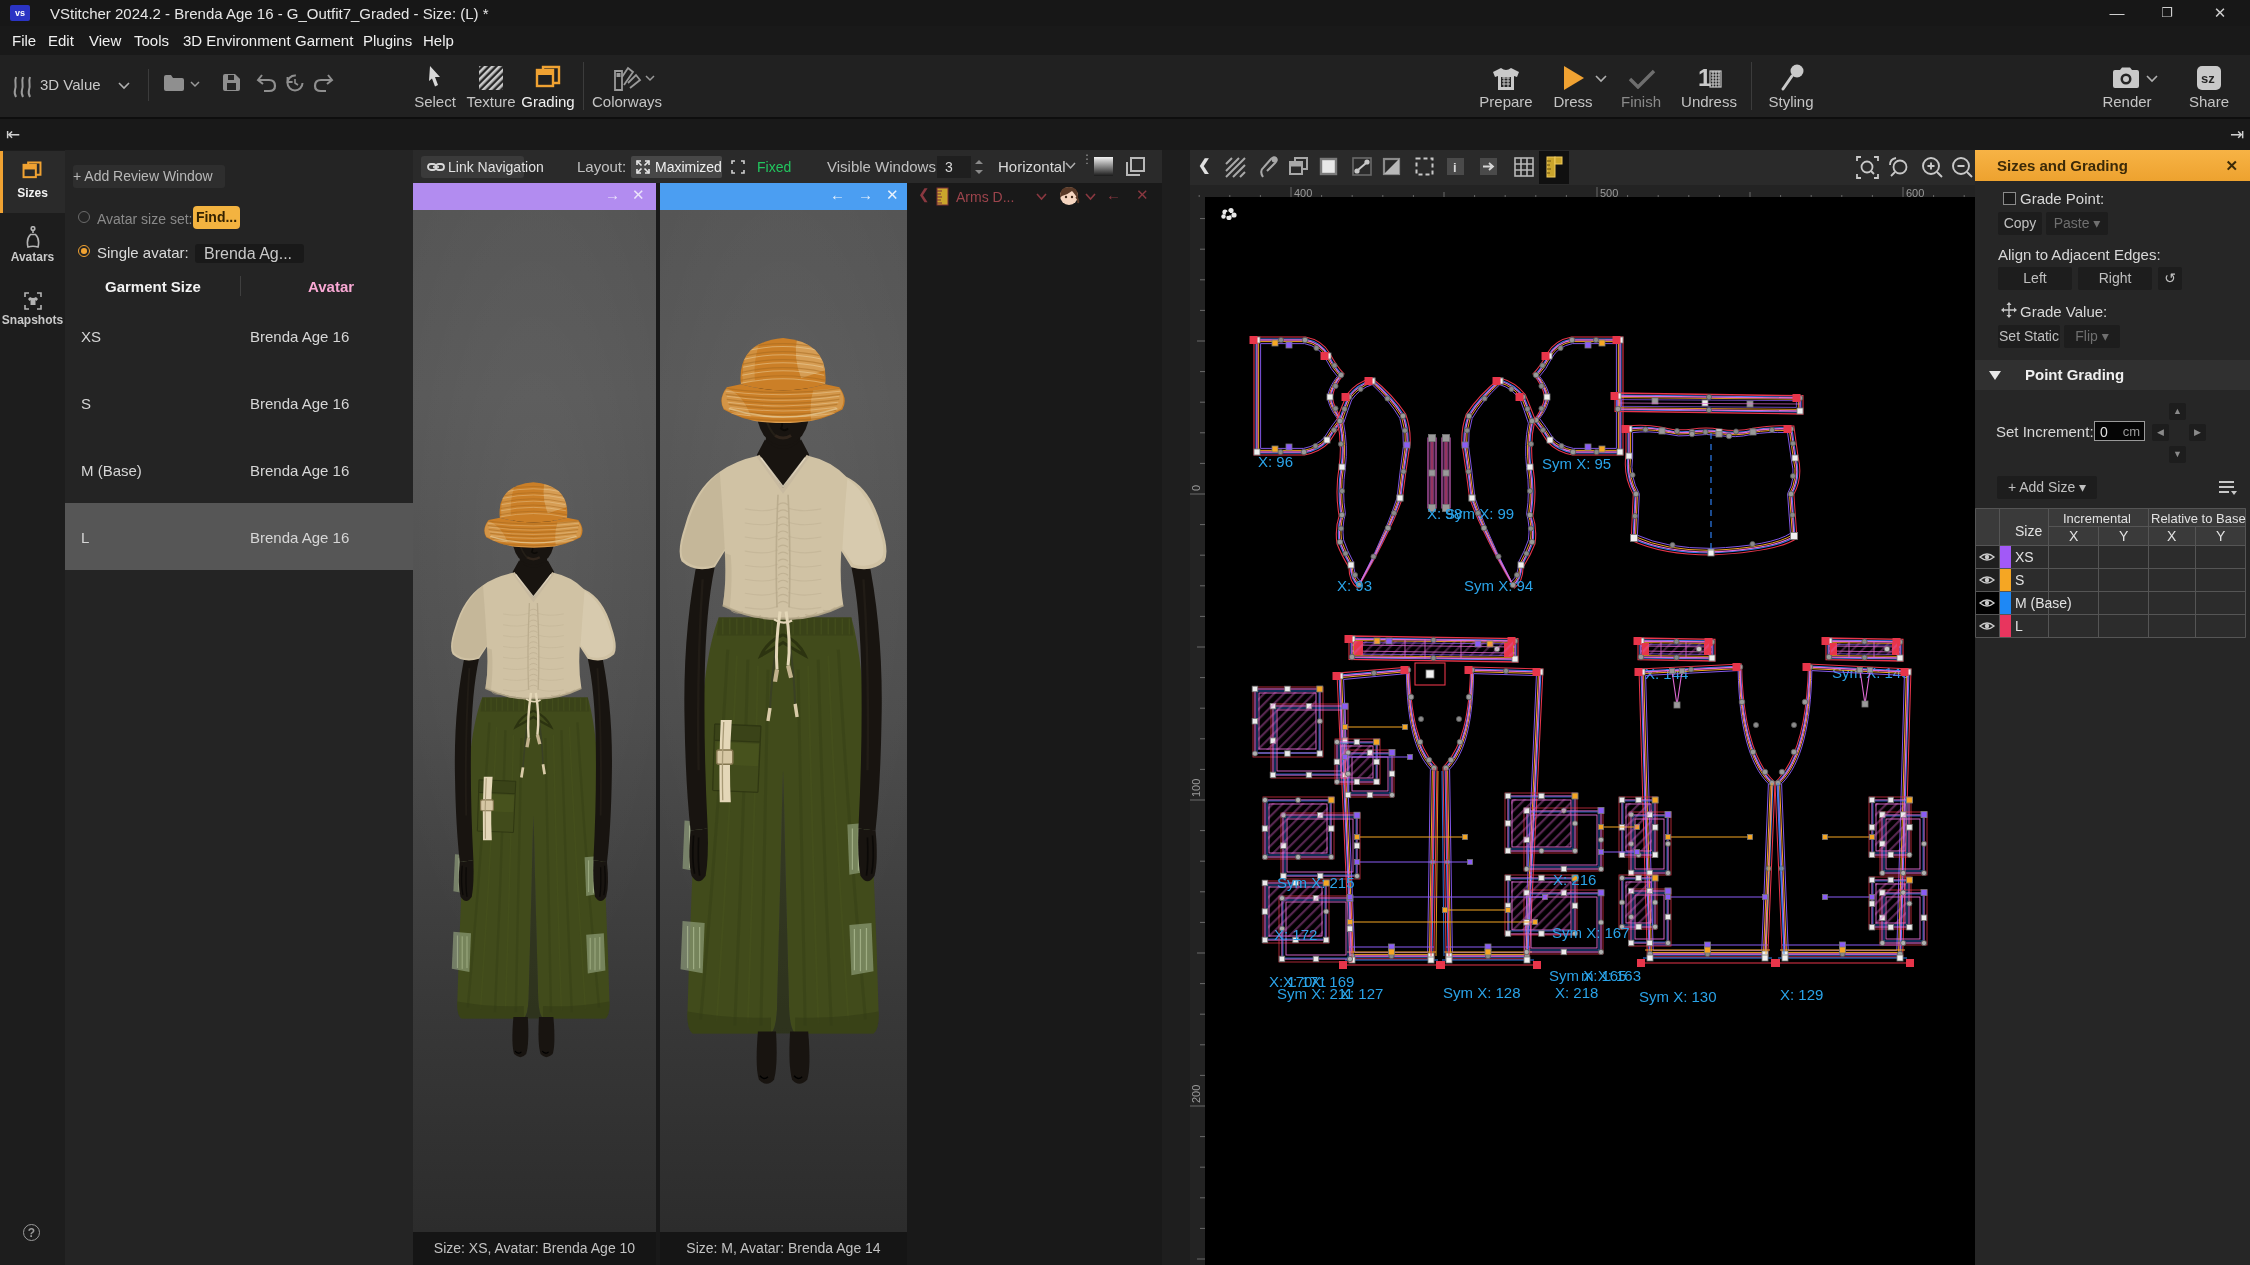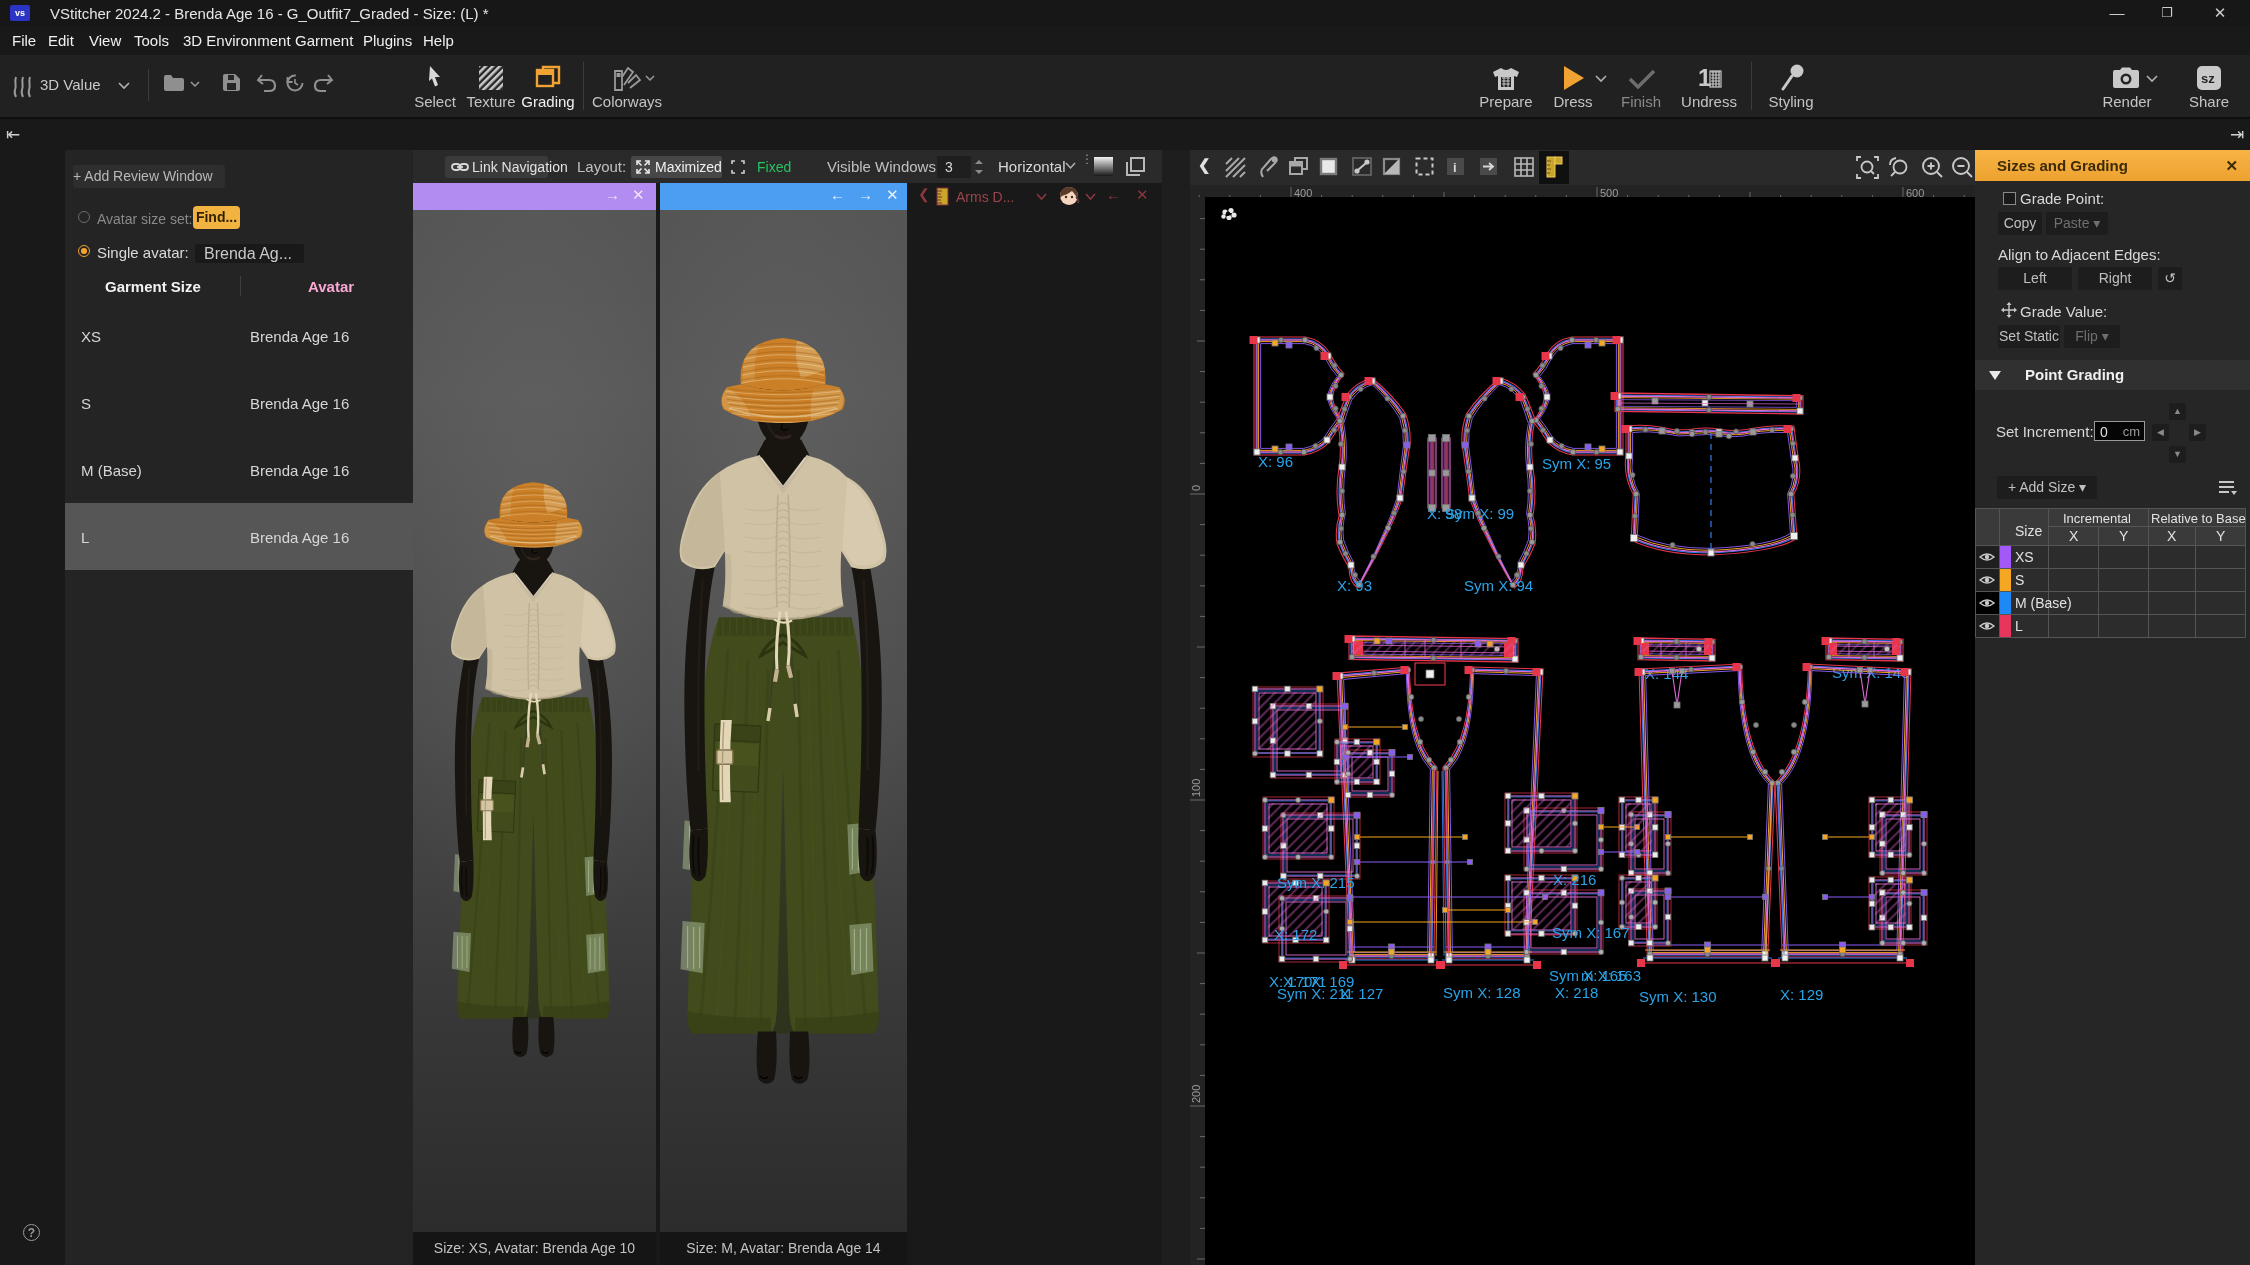--- a/index.html
+++ b/index.html
@@ -199,20 +199,43 @@
     <svg class="abs" style="left:2196px; top:10px;" width="26" height="26" viewBox="0 0 26 26">
         <rect x="1" y="1" width="24" height="24" rx="5" fill="#c9c9c9"></rect>
         <text x="5" y="18" font-size="13" font-weight="bold" fill="#252525" font-family="Liberation Sans">sz</text>
       </svg>
     <div class="tbtn" style="left:2179px; top:38px; width:60px;">Share</div>
   </div>
 
   <div class="abs" style="left:6px; top:124px; color:#cfcfcf; font-size:17px;">⇤</div>
   <div class="abs" style="left:2230px; top:124px; color:#cfcfcf; font-size:17px;">⇥</div>
 
+  <div id="leftrail">
+    <div class="abs" style="left:0; top:1px; width:65px; height:62px; background:#2a2a2a; border-left:3px solid #f0a232;"></div>
+    <svg class="abs" style="left:22px; top:11px;" width="20" height="20" viewBox="0 0 26 26">
+        <rect x="2" y="5" width="16" height="16" fill="none" stroke="#f0a232" stroke-width="2.6"></rect>
+        <path d="M8 5 L8 2 L24 2 L24 18 L18 18" fill="none" stroke="#f0a232" stroke-width="2.6"></path>
+        <rect x="2" y="5" width="16" height="6" fill="#f0a232"></rect>
+      </svg>
+    <div class="railitem" style="top:36px; color:#f2f2f2;">Sizes</div>
+    <svg class="abs" style="left:25px; top:76px;" width="16" height="22" viewBox="0 0 16 22">
+        <g stroke="#b4b4b4" stroke-width="1.6" fill="none">
+          <circle cx="8" cy="2.5" r="1.8"></circle>
+          <path d="M8 4.5 L8 7 M3 21 Q1 13 5.5 8.5 L10.5 8.5 Q15 13 13 21 Q8 19.5 3 21 Z"></path>
+        </g>
+      </svg>
+    <div class="railitem" style="top:100px;">Avatars</div>
+    <svg class="abs" style="left:24px; top:142px;" width="18" height="18" viewBox="0 0 18 18">
+        <g stroke="#b4b4b4" stroke-width="1.6" fill="none">
+          <path d="M1 5 L1 1 L5 1 M13 1 L17 1 L17 5 M17 13 L17 17 L13 17 M5 17 L1 17 L1 13"></path>
+        </g>
+        <path d="M6 5 L4 7 L5.5 9 L6.5 8 L6.5 13 L11.5 13 L11.5 8 L12.5 9 L14 7 L12 5 Q9 7 6 5 Z" fill="#b4b4b4"></path>
+      </svg>
+    <div class="railitem" style="top:163px;">Snapshots</div>
+  </div>
 
   <div id="leftpanel">
     <div id="addreview">+ Add Review Window</div>
     <div class="radio" style="left:13px; top:61px;"></div>
     <div class="abs" style="left:32px; top:61px; font-size:14px; color:#8a8a8a; white-space:nowrap;">Avatar size set:</div>
     <div id="findbtn">Find...</div>
     <div class="radio sel" style="left:13px; top:95px;"></div>
     <div class="abs" style="left:32px; top:94px; font-size:15px; color:#dadada;">Single avatar:</div>
     <div id="brendadd">Brenda Ag...</div>
     <div class="abs" style="left:40px; top:128px; font-size:15px; font-weight:bold; color:#f2f2f2;">Garment Size</div>
@@ -230,21 +253,21 @@
         <span class="gs">M (Base)</span>
         <span class="av">Brenda Age 16</span>
       </div>
     <div class="lprow" style="top:353px; background:#565656;">
         <span class="gs">L</span>
         <span class="av">Brenda Age 16</span>
       </div>
   </div>
 
   <div id="ctrlstrip">
-    <div class="abs" style="left:32px; top:6px; width:103px; height:22px; background:#3a3a3a; border-radius:3px;">
+    <div class="abs" style="left:8px; top:6px; width:103px; height:22px; background:#3a3a3a; border-radius:3px;">
       <svg class="abs" style="left:6px; top:5px;" width="18" height="12" viewBox="0 0 18 12">
           <g stroke="#d8d8d8" stroke-width="1.8" fill="none">
             <rect x="1" y="3" width="8" height="6" rx="3"></rect>
             <rect x="9" y="3" width="8" height="6" rx="3"></rect>
             <path d="M6 6 L12 6"></path>
           </g>
         </svg>
       <span class="abs" style="left:27px; top:3px; font-size:14px; color:#e2e2e2; white-space:nowrap;">Link Navigation</span>
     </div>
     <div class="abs" style="left:164px; top:8px; font-size:15px; color:#c0c0c0;">Layout:</div>

